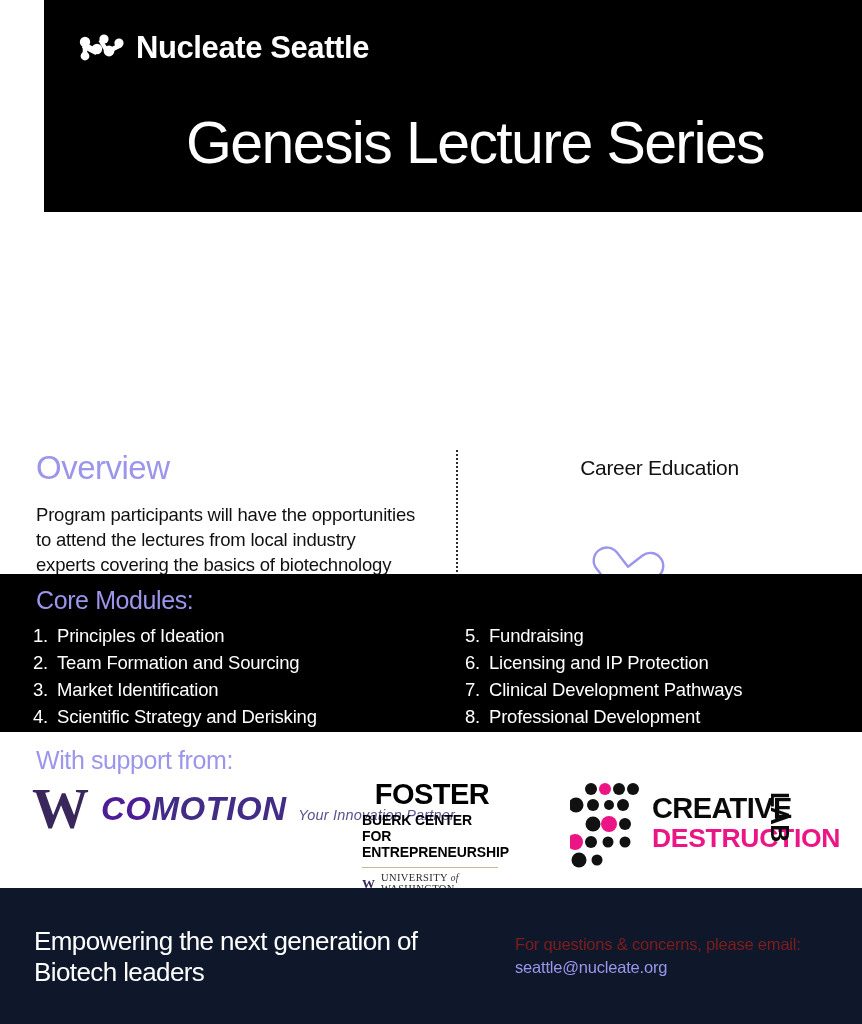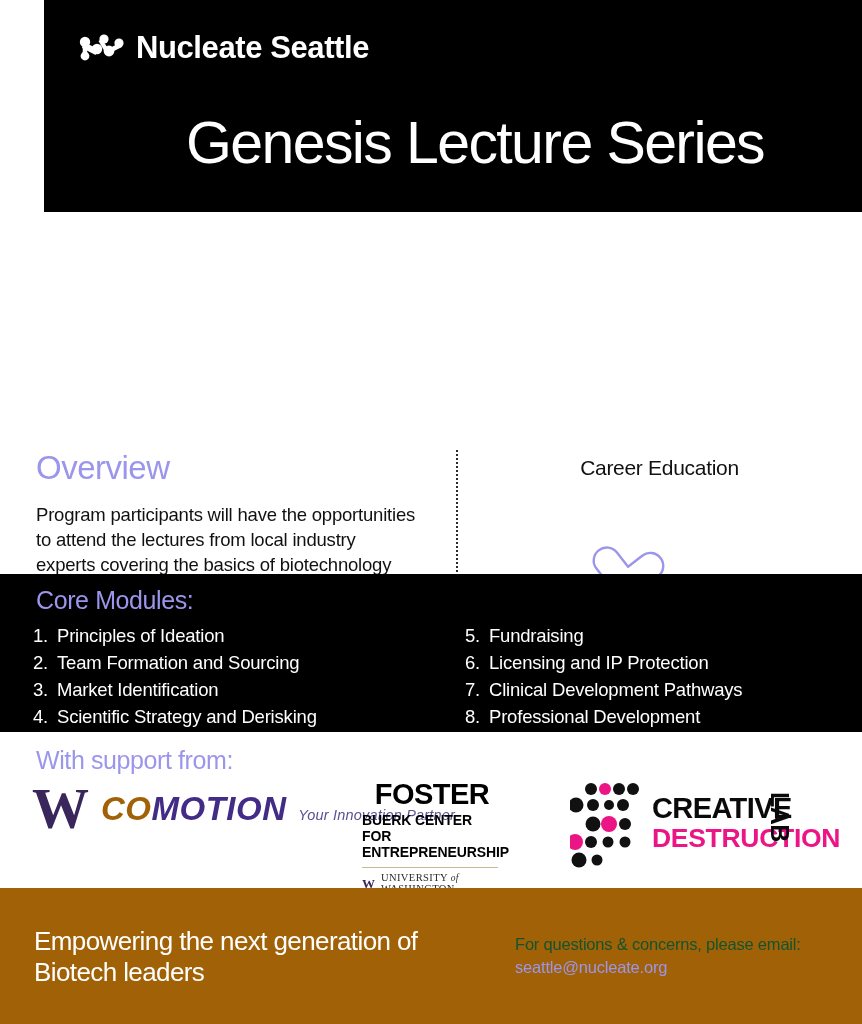--- a/index.html
+++ b/index.html
@@ -186,21 +186,21 @@
     letter-spacing: -2px;
   }
   .comotion-stack { padding-top: 6px; }
   .comotion-word {
     font-size: 33px;
     font-weight: 700;
     font-style: italic;
     letter-spacing: 0.5px;
     line-height: 1;
   }
-  .comotion-word .co { color: #a16207; }
+  .comotion-word .co { color: #4c1d95; }
   .comotion-word .motion { color: #432c85; }
   .comotion-rule {
     width: 214px; height: 1.5px;
     background: #4e3f8e;
     margin: 7px 0 4px 2px;
   }
   .comotion-tag {
     color: #5b5190;
     font-size: 14.5px;
     font-style: italic;
@@ -291,39 +291,39 @@
     line-height: 1;
     transform: rotate(90deg);
     transform-origin: left top;
   }
 
   
   .footer {
     position: absolute;
     left: 0; top: 888px;
     width: 862px; height: 136px;
-    background: #a16207;
+    background: #0f172a;
   }
   .foot-tagline {
     position: absolute;
     left: 34px; top: 38px;
     width: 450px;
     color: #ffffff;
     font-size: 26px;
     font-weight: 500;
     line-height: 1.2;
     letter-spacing: -0.6px;
   }
   .foot-contact {
     position: absolute;
     left: 515px; top: 933px;
     width: 330px;
   }
   .foot-contact-label {
-    color: #14532d;
+    color: #7f1d1d;
     font-size: 16.5px;
     letter-spacing: -0.2px;
     line-height: 1.4;
   }
   .foot-contact-email {
     color: #9b96ec;
     font-size: 16.5px;
     letter-spacing: -0.2px;
     line-height: 1.4;
     text-decoration: none;

